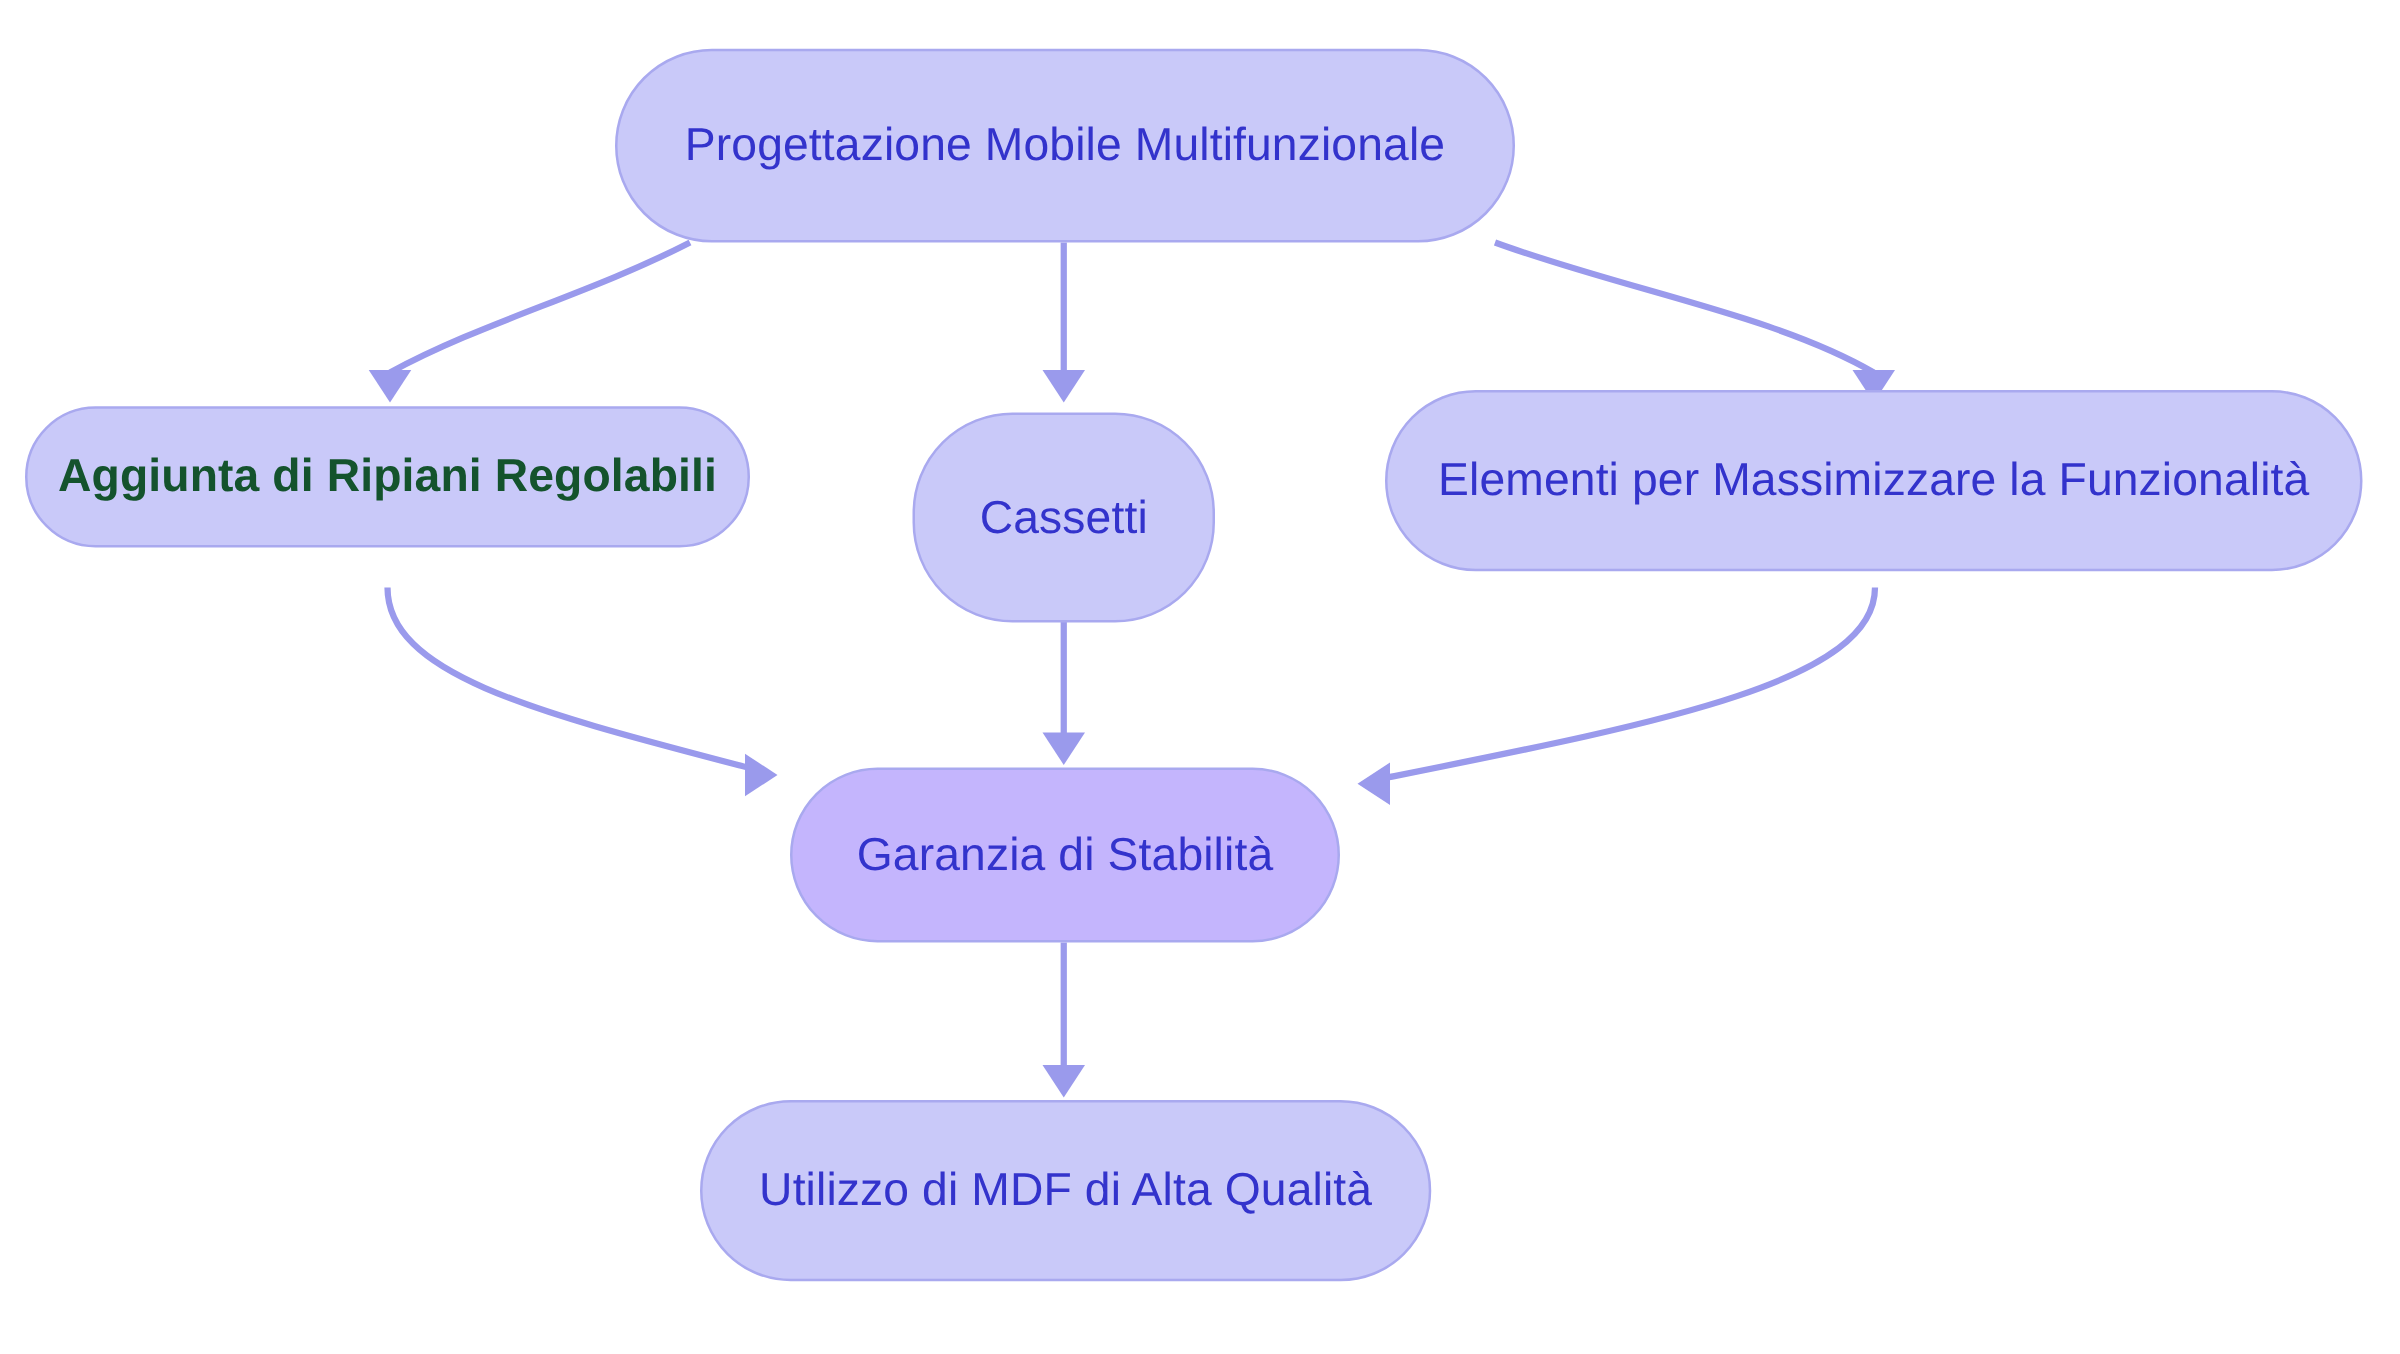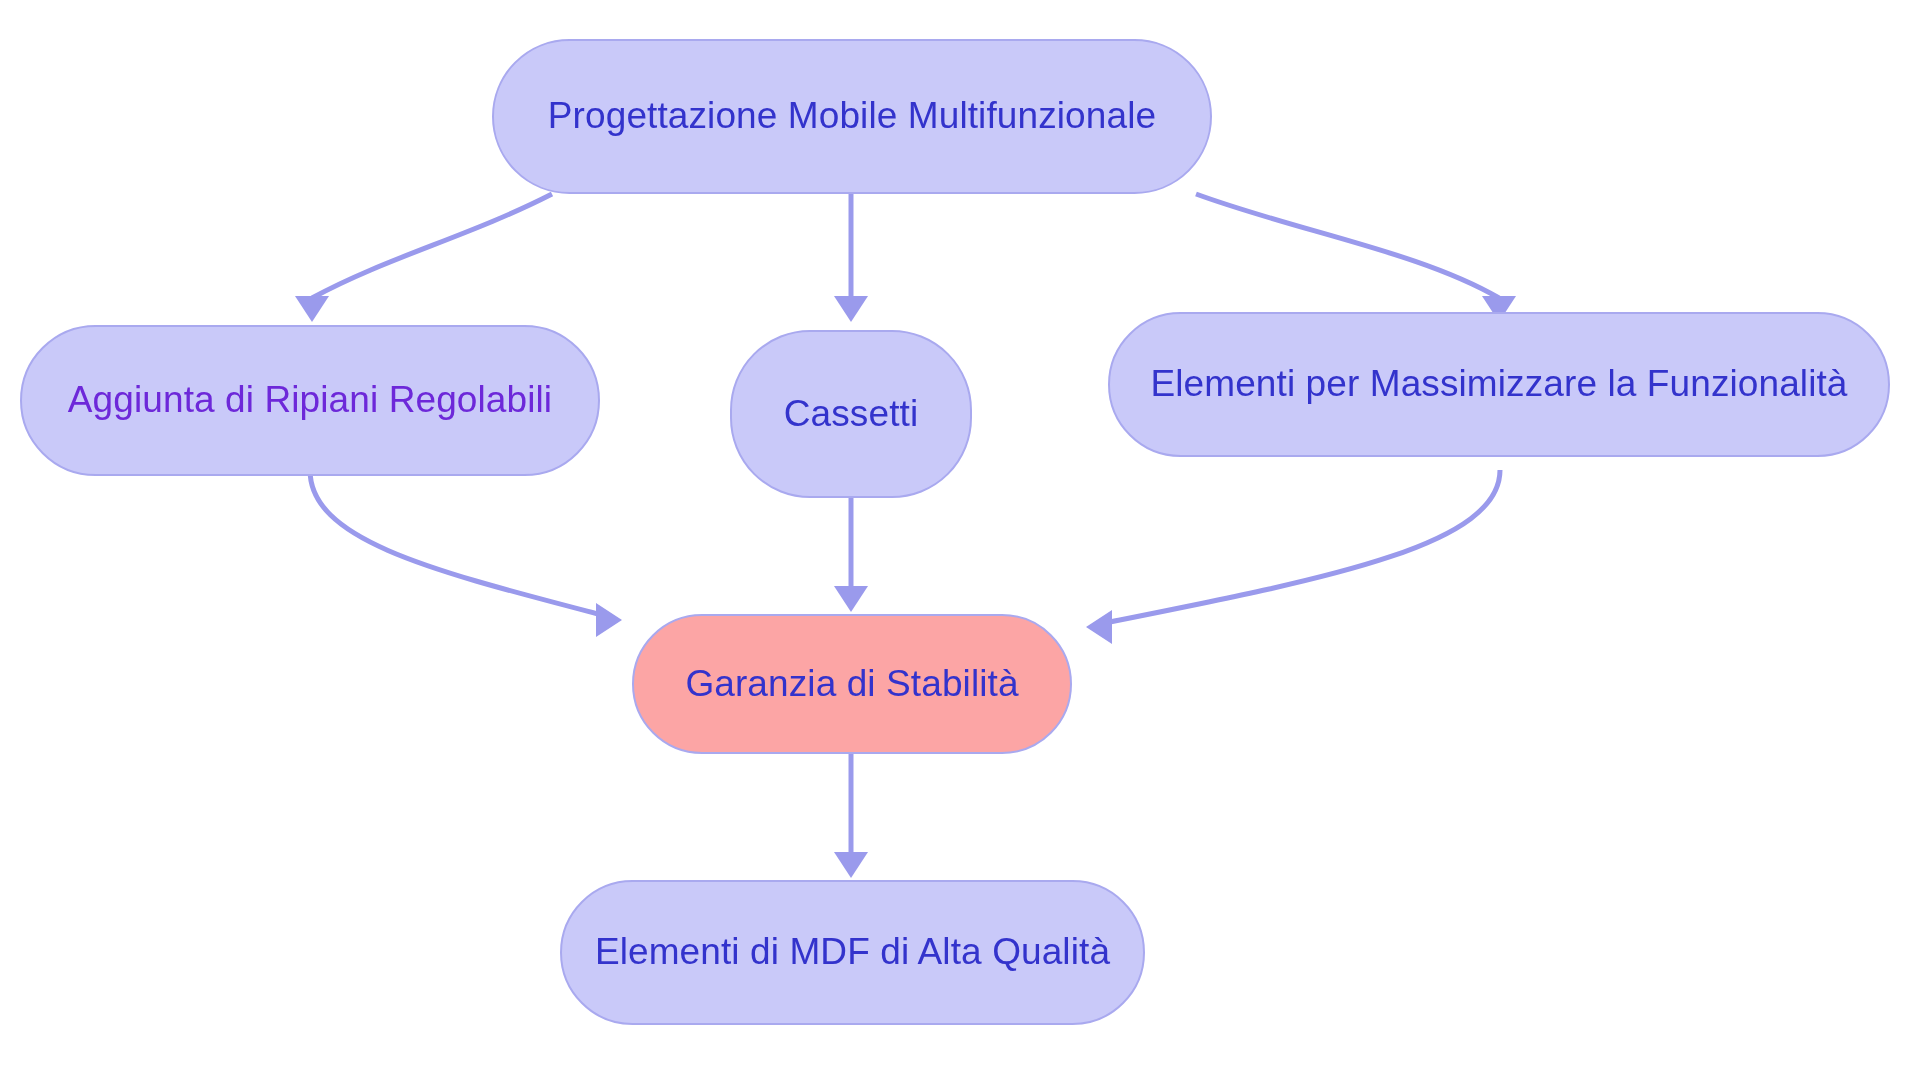--- a/index.html
+++ b/index.html
@@ -69,33 +69,33 @@
         <polygon points="834,586 868,586 851,612" fill="#9a9aec"></polygon>
         <polygon points="1112,610 1112,644 1086,627" fill="#9a9aec"></polygon>
         <polygon points="834,852 868,852 851,878" fill="#9a9aec"></polygon>
       </g>
   </svg>
 
   <div class="node" style="left: 492px; top: 39px; width: 720px; height: 155px; background: rgb(201, 201, 249); border-color: rgb(169, 169, 239); color: rgb(51, 51, 204);">
     <span class="node-label">Progettazione Mobile Multifunzionale</span>
   </div>
 
-  <div class="node" style="left: 20px; top: 325px; width: 580px; height: 151px; background: rgb(201, 201, 249); border-color: rgb(169, 169, 239); color: #6d28d9;">
+  <div class="node" style="left: 20px; top: 325px; width: 580px; height: 113px; background: rgb(201, 201, 249); border-color: rgb(169, 169, 239); color: #14532d; font-weight: bold;">
     <span class="node-label">Aggiunta di Ripiani Regolabili</span>
   </div>
 
   <div class="node" style="left: 730px; top: 330px; width: 242px; height: 168px; background: rgb(201, 201, 249); border-color: rgb(169, 169, 239); color: rgb(51, 51, 204);">
     <span class="node-label">Cassetti</span>
   </div>
 
   <div class="node" style="left: 1108px; top: 312px; width: 782px; height: 145px; background: rgb(201, 201, 249); border-color: rgb(169, 169, 239); color: rgb(51, 51, 204);">
     <span class="node-label">Elementi per Massimizzare la Funzionalità</span>
   </div>
 
-  <div class="node" style="left: 632px; top: 614px; width: 440px; height: 140px; background: #fca5a5; border-color: rgb(169, 169, 239); color: rgb(51, 51, 204);">
+  <div class="node" style="left: 632px; top: 614px; width: 440px; height: 140px; background: #c4b5fd; border-color: rgb(169, 169, 239); color: rgb(51, 51, 204);">
     <span class="node-label">Garanzia di Stabilità</span>
   </div>
 
   <div class="node" style="left: 560px; top: 880px; width: 585px; height: 145px; background: rgb(201, 201, 249); border-color: rgb(169, 169, 239); color: rgb(51, 51, 204);">
-    <span class="node-label">Elementi di MDF di Alta Qualità</span>
+    <span class="node-label">Utilizzo di MDF di Alta Qualità</span>
   </div>
 
 </div>
 
 </body></html>

